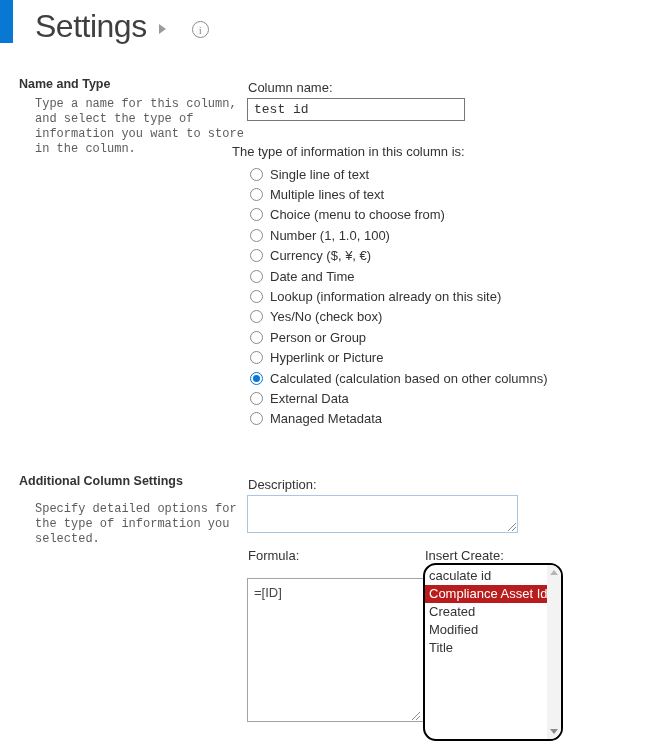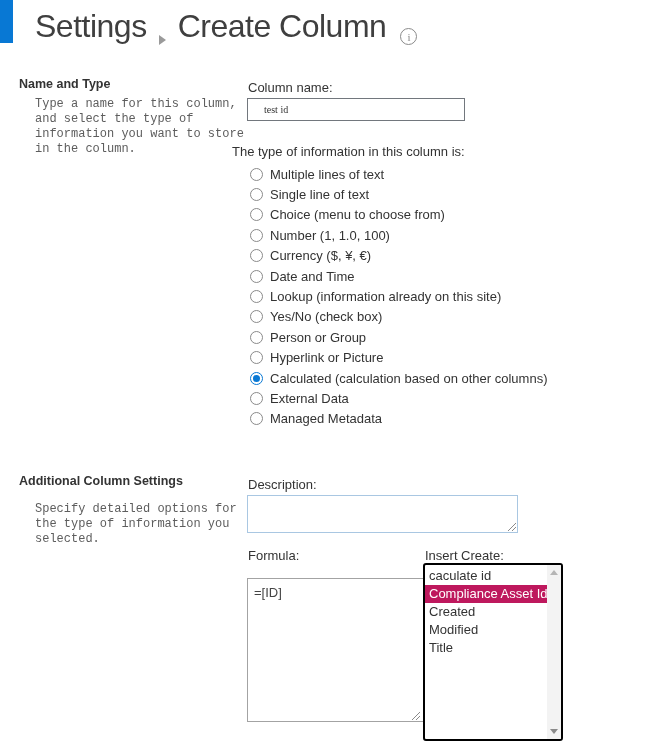--- a/index.html
+++ b/index.html
@@ -2,91 +2,90 @@
 <html><head>
 <meta charset="utf-8">
 <style>
   * { margin:0; padding:0; box-sizing:border-box; }
   html,body { background:#fff; }
   body { font-family:"Liberation Sans", sans-serif; color:#333; }
   .page { position:relative; width:649px; height:751px; background:#fff; overflow:hidden; }
 
   
   .accent-bar { position:absolute; left:0; top:0; width:13px; height:43px; background:#0878d4; }
-  .header { position:absolute; left:35px; top:8px; font-size:32px; font-weight:300; color:#3f3f3f; letter-spacing:-0.5px; white-space:nowrap; display:flex; align-items:flex-end; }
+  .header { position:absolute; left:35px; top:8px; font-size:32px; font-weight:300; color:#3f3f3f; letter-spacing:-0.5px; white-space:nowrap; display:flex; align-items:center; }
   .crumb { cursor:pointer; }
   .crumb-sep { display:inline-block; width:0; height:0; border-left:7px solid #9a9a9a; border-top:5px solid transparent; border-bottom:5px solid transparent; margin:4px 12px 0 12px; }
   .info-icon { display:inline-flex; align-items:center; justify-content:center; width:17px; height:17px; border:1.5px solid #8a8a8a; border-radius:50%; color:#8a8a8a; font-size:11px; font-style:normal; margin-left:14px; margin-top:6px; cursor:pointer; font-family:"Liberation Serif", serif; }
 
   
   .sec-head { position:absolute; left:19px; width:210px; font-size:12.5px; font-weight:600; color:#333; }
   .sec-desc { position:absolute; left:35px; width:212px; font-size:12px; line-height:15px; color:#5d5d5d;font-family:Liberation Mono, monospace; }
   #sec1-head { top:77px; } #sec1-desc { top:97px; }
   #sec2-head { top:474px; } #sec2-desc { top:502px; }
 
   
   .field-label { position:absolute; font-size:13px; color:#333; }
   #colname-label { left:248px; top:80px; }
-  #colname-input { position:absolute; left:247px; top:98px; width:218px; height:23px; border:1px solid #72777d; font-family:Liberation Serif, serif; font-size:10px; color:#333; padding:0 16px; outline:none; }
+  #colname-input { position:absolute; left:247px; top:98px; width:218px; height:23px; border:1px solid #72777d; font-family:Liberation Mono, monospace; font-size:13px; color:#333; padding:0 6px; outline:none; }
   #type-label { left:232px; top:144px; }
 
   #radio-list { position:absolute; left:250px; top:164px; width:395px; }
   .radio-row { display:flex; align-items:center; height:20.4px; cursor:pointer; }
   .radio { flex:0 0 auto; width:13px; height:13px; border:1px solid #8a8a8a; border-radius:50%; background:#fff; margin-right:7px; position:relative; }
   .radio.on { border-color:#0878d4; }
   .radio.on::after { content:""; position:absolute; left:2px; top:2px; width:7px; height:7px; border-radius:50%; background:#0878d4; }
   .radio-label { font-size:13px; color:#333; white-space:nowrap; }
 
   #desc-label { left:248px; top:477px;text-align:right; }
   #desc-textarea { position:absolute; left:247px; top:495px; width:271px; height:38px; border:1px solid #a9c7e2; resize:none; font-family:"Liberation Sans", sans-serif; font-size:13px; padding:2px 4px; outline:none; }
   #formula-label { left:248px; top:548px; }
   #insert-label { left:425px; top:548px; }
   #formula-textarea { position:absolute; left:247px; top:578px; width:186px; height:144px; border:1px solid #a3a3a3; resize:none; font-family:"Liberation Sans", sans-serif; font-size:13px; color:#444; padding:6px 6px; outline:none; }
   .grip { position:absolute; pointer-events:none; }
 
   
-  #listbox { position:absolute; left:423px; top:563px; width:140px; height:178px; background:#fff; border:2.5px solid #000; border-radius:3px; overflow:hidden; }
+  #listbox { position:absolute; left:423px; top:563px; width:140px; height:178px; background:#fff; border:2.5px solid #000; border-radius:13px; overflow:hidden; }
   #listbox-items { position:absolute; left:0; top:2px; right:14px; }
   .lb-item { height:18px; line-height:18px; font-size:13px; color:#333; padding-left:4px; white-space:nowrap; cursor:default; }
-  .lb-item.sel { background:#be185d; color:#fff; }
+  .lb-item.sel { background:#b91c1c; color:#fff; }
   .lb-scrollbar { position:absolute; top:0; right:0; width:14px; height:100%; background:#f3f3f3; }
   .sb-btn { position:absolute; left:0; width:14px; height:15px; display:flex; align-items:center; justify-content:center; cursor:pointer; }
   .sb-up { top:0; } .sb-down { bottom:0; }
   .tri-up { width:0; height:0; border-left:4px solid transparent; border-right:4px solid transparent; border-bottom:5px solid #b5b5b5; }
   .tri-down { width:0; height:0; border-left:4px solid transparent; border-right:4px solid transparent; border-top:5px solid #8a8a8a; }
 </style>
 </head>
 <body>
 
 <div class="page">
 
   <div class="accent-bar"></div>
 
   <div class="header">
     <span class="crumb">Settings</span>
     <span class="crumb-sep"></span>
-    <span>Create Column</span>
     <span class="info-icon">i</span>
   </div>
 
   <div class="sec-head" id="sec1-head">Name and Type</div>
   <div class="sec-desc" id="sec1-desc">Type a name for this column, and select the type of information you want to store in the column.</div>
 
   <div class="field-label" id="colname-label">Column name:</div>
   <input type="text" id="colname-input" value="test id" style="">
 
   <div class="field-label" id="type-label">The type of information in this column is:</div>
   <div id="radio-list">
       <label class="radio-row">
         <span class="radio"></span>
-        <span class="radio-label">Multiple lines of text</span>
+        <span class="radio-label">Single line of text</span>
       </label>
       <label class="radio-row">
         <span class="radio"></span>
-        <span class="radio-label">Single line of text</span>
+        <span class="radio-label">Multiple lines of text</span>
       </label>
       <label class="radio-row">
         <span class="radio"></span>
         <span class="radio-label">Choice (menu to choose from)</span>
       </label>
       <label class="radio-row">
         <span class="radio"></span>
         <span class="radio-label">Number (1, 1.0, 100)</span>
       </label>
       <label class="radio-row">

